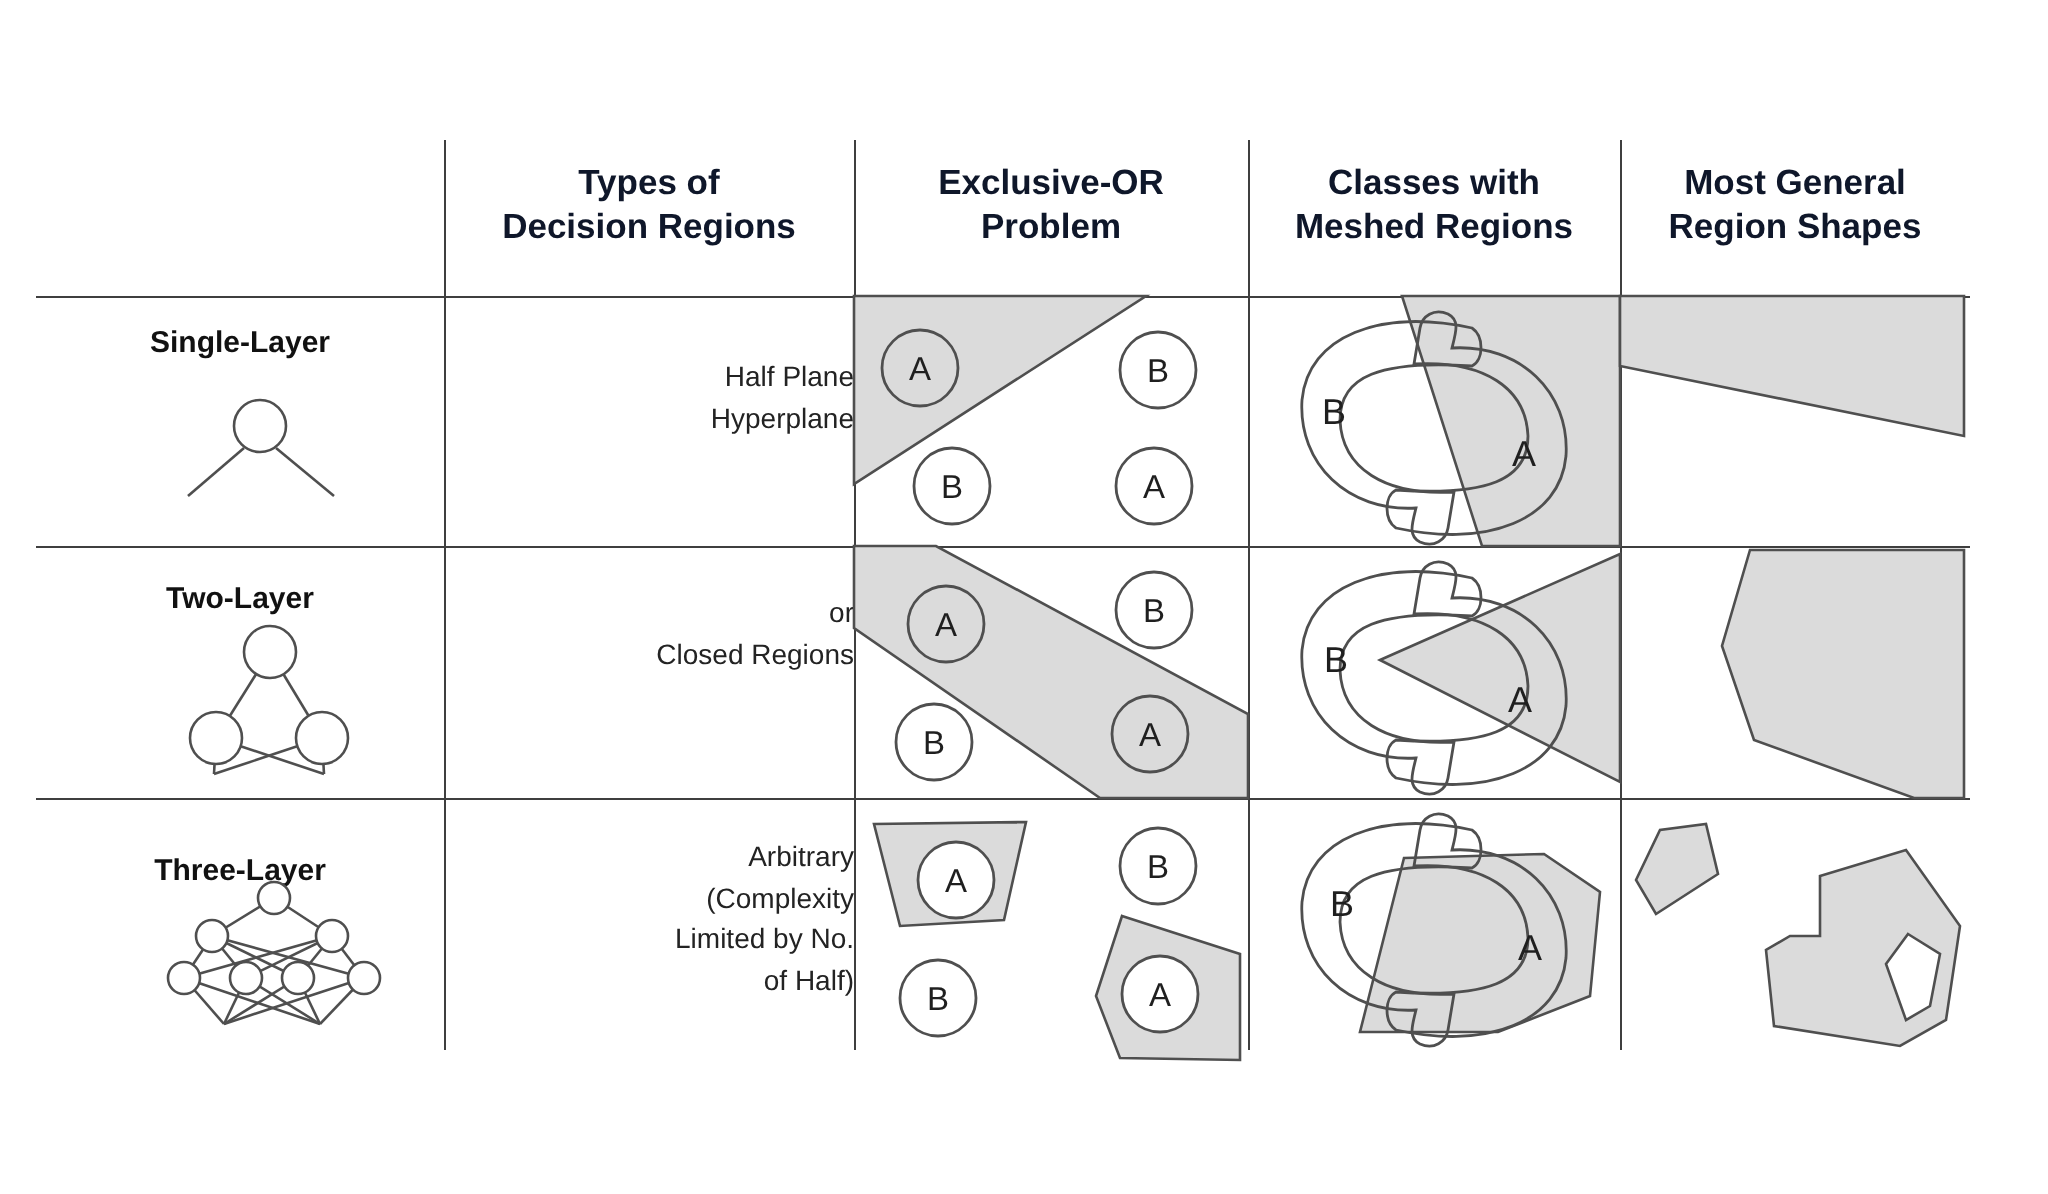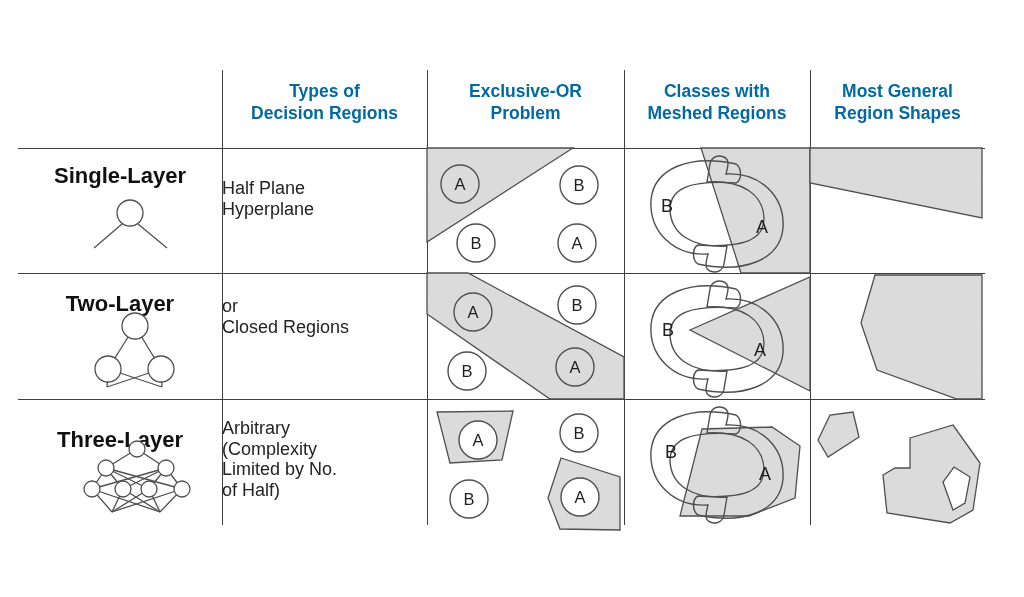--- a/index.html
+++ b/index.html
@@ -5,29 +5,29 @@
   html,body{margin:0;padding:0;background:#ffffff;}
   .canvas{
     position:relative;width:1024px;height:597px;background:#ffffff;overflow:hidden;
     font-family:"Liberation Sans", sans-serif;color:#1f1f1f;
   }
   .vline{position:absolute;width:1px;background:#3f3f3f;}
   .hline{position:absolute;height:1px;background:#3f3f3f;}
   .hdr{
     position:absolute;top:78px;height:48px;display:flex;flex-direction:column;
     align-items:center;justify-content:center;text-align:center;
-    font-size:17.5px;font-weight:700;line-height:22px;color:#0369a1;
+    font-size:17.5px;font-weight:700;line-height:22px;color:#0f172a;
   }
   .rowlabel{
     position:absolute;left:18px;width:204px;text-align:center;
-    font-size:22px;font-weight:700;color:#111;
+    font-size:15px;font-weight:700;color:#111;
   }
   .celltext{
-    position:absolute;left:222px;width:205px;text-align:left;
-    font-size:18px;line-height:20.5px;color:#232323;
+    position:absolute;left:222px;width:205px;text-align:right;
+    font-size:14px;line-height:20.5px;color:#232323;
   }
   .cellsvg{position:absolute;overflow:visible;}
   .gray{fill:#dbdbdb;stroke:#4f4f4f;stroke-width:1.3;}
   .ab-circle{fill:none;stroke:#4f4f4f;stroke-width:1.4;}
   .ab-circle-filled{fill:#ffffff;stroke:#4f4f4f;stroke-width:1.4;}
   .ab-letter{font-family:"Liberation Sans",sans-serif;font-size:16.5px;fill:#1f1f1f;text-anchor:middle;}
   .mesh-letter{font-family:"Liberation Sans",sans-serif;font-size:18px;fill:#1f1f1f;text-anchor:middle;}
   .net{stroke:#4f4f4f;stroke-width:1.3;fill:none;}
   .net circle{fill:#ffffff;}
 </style>

